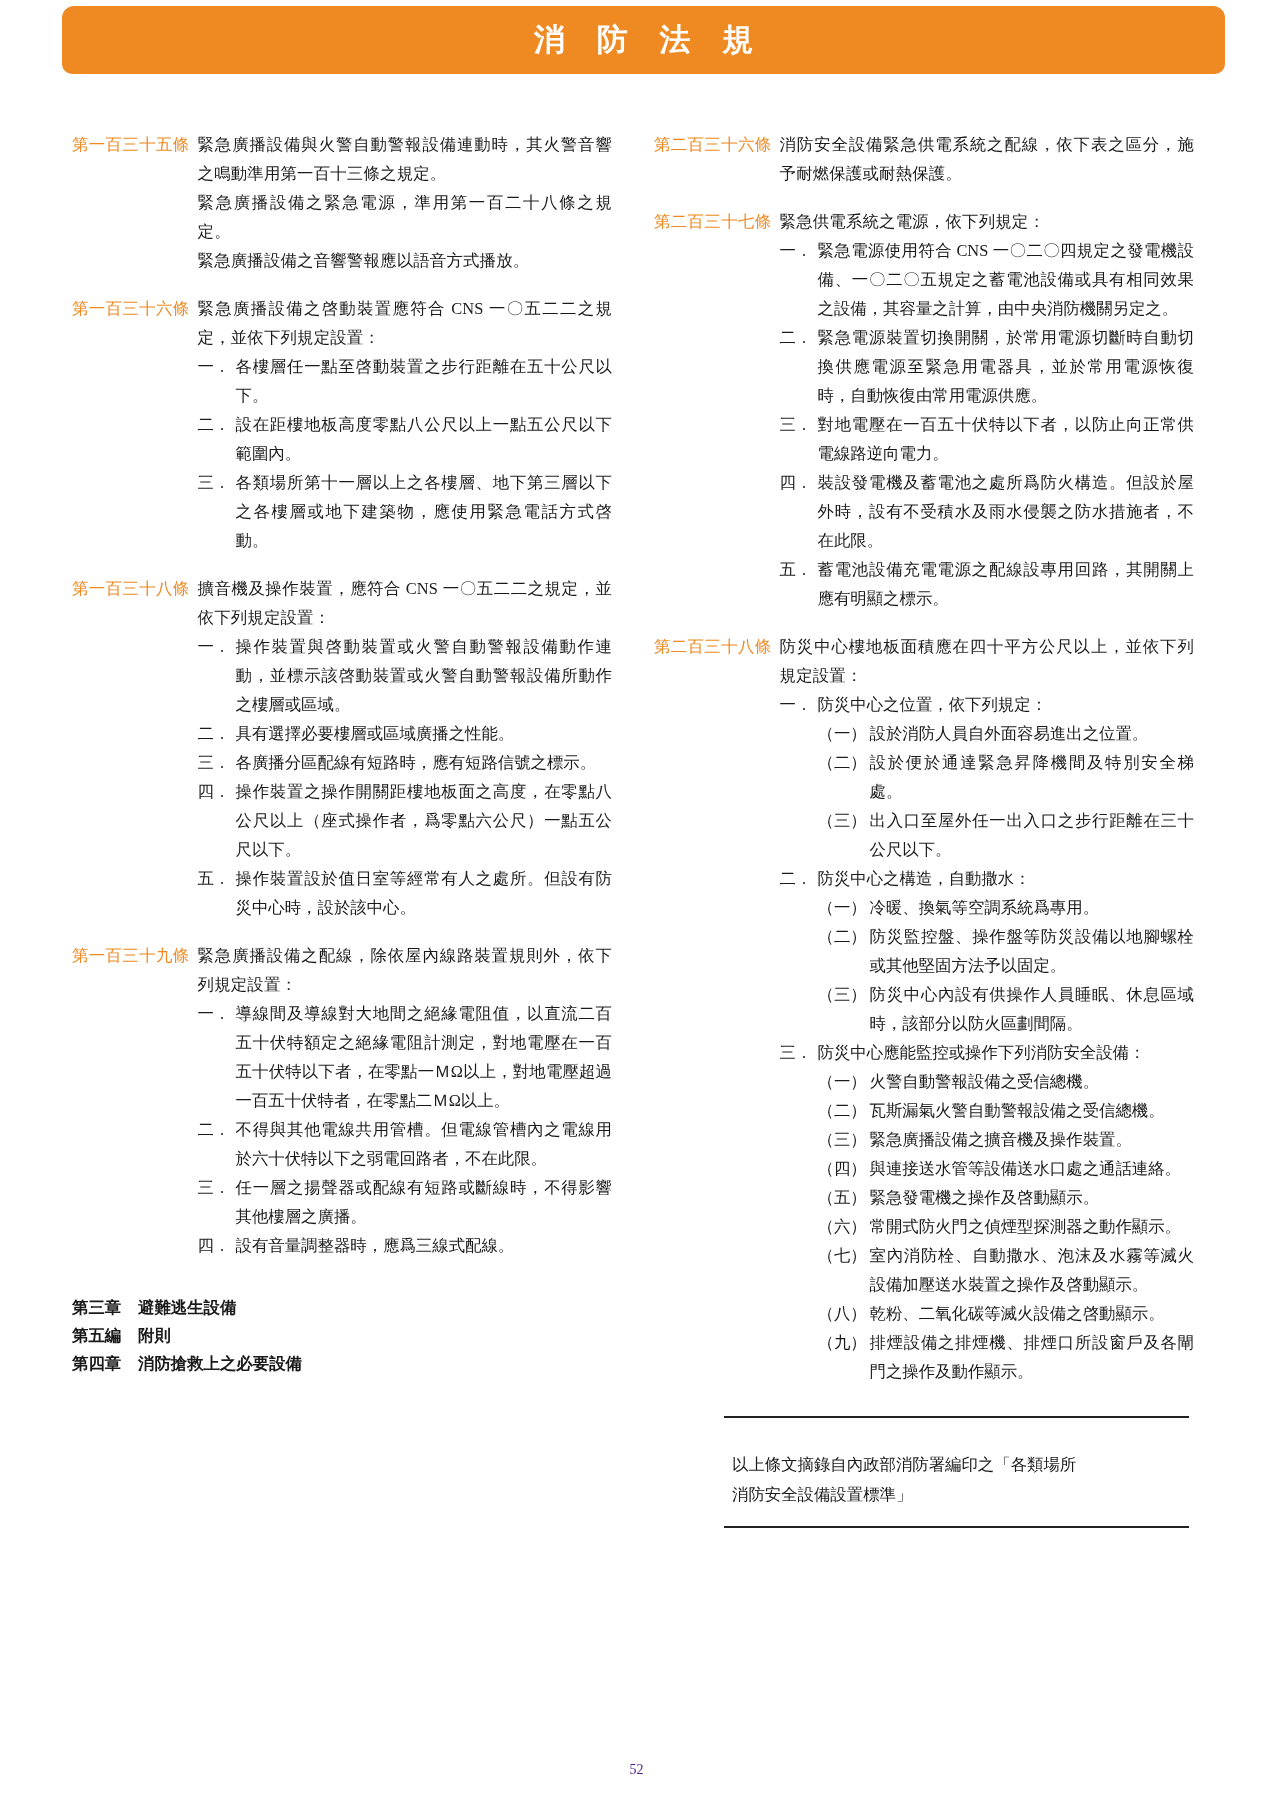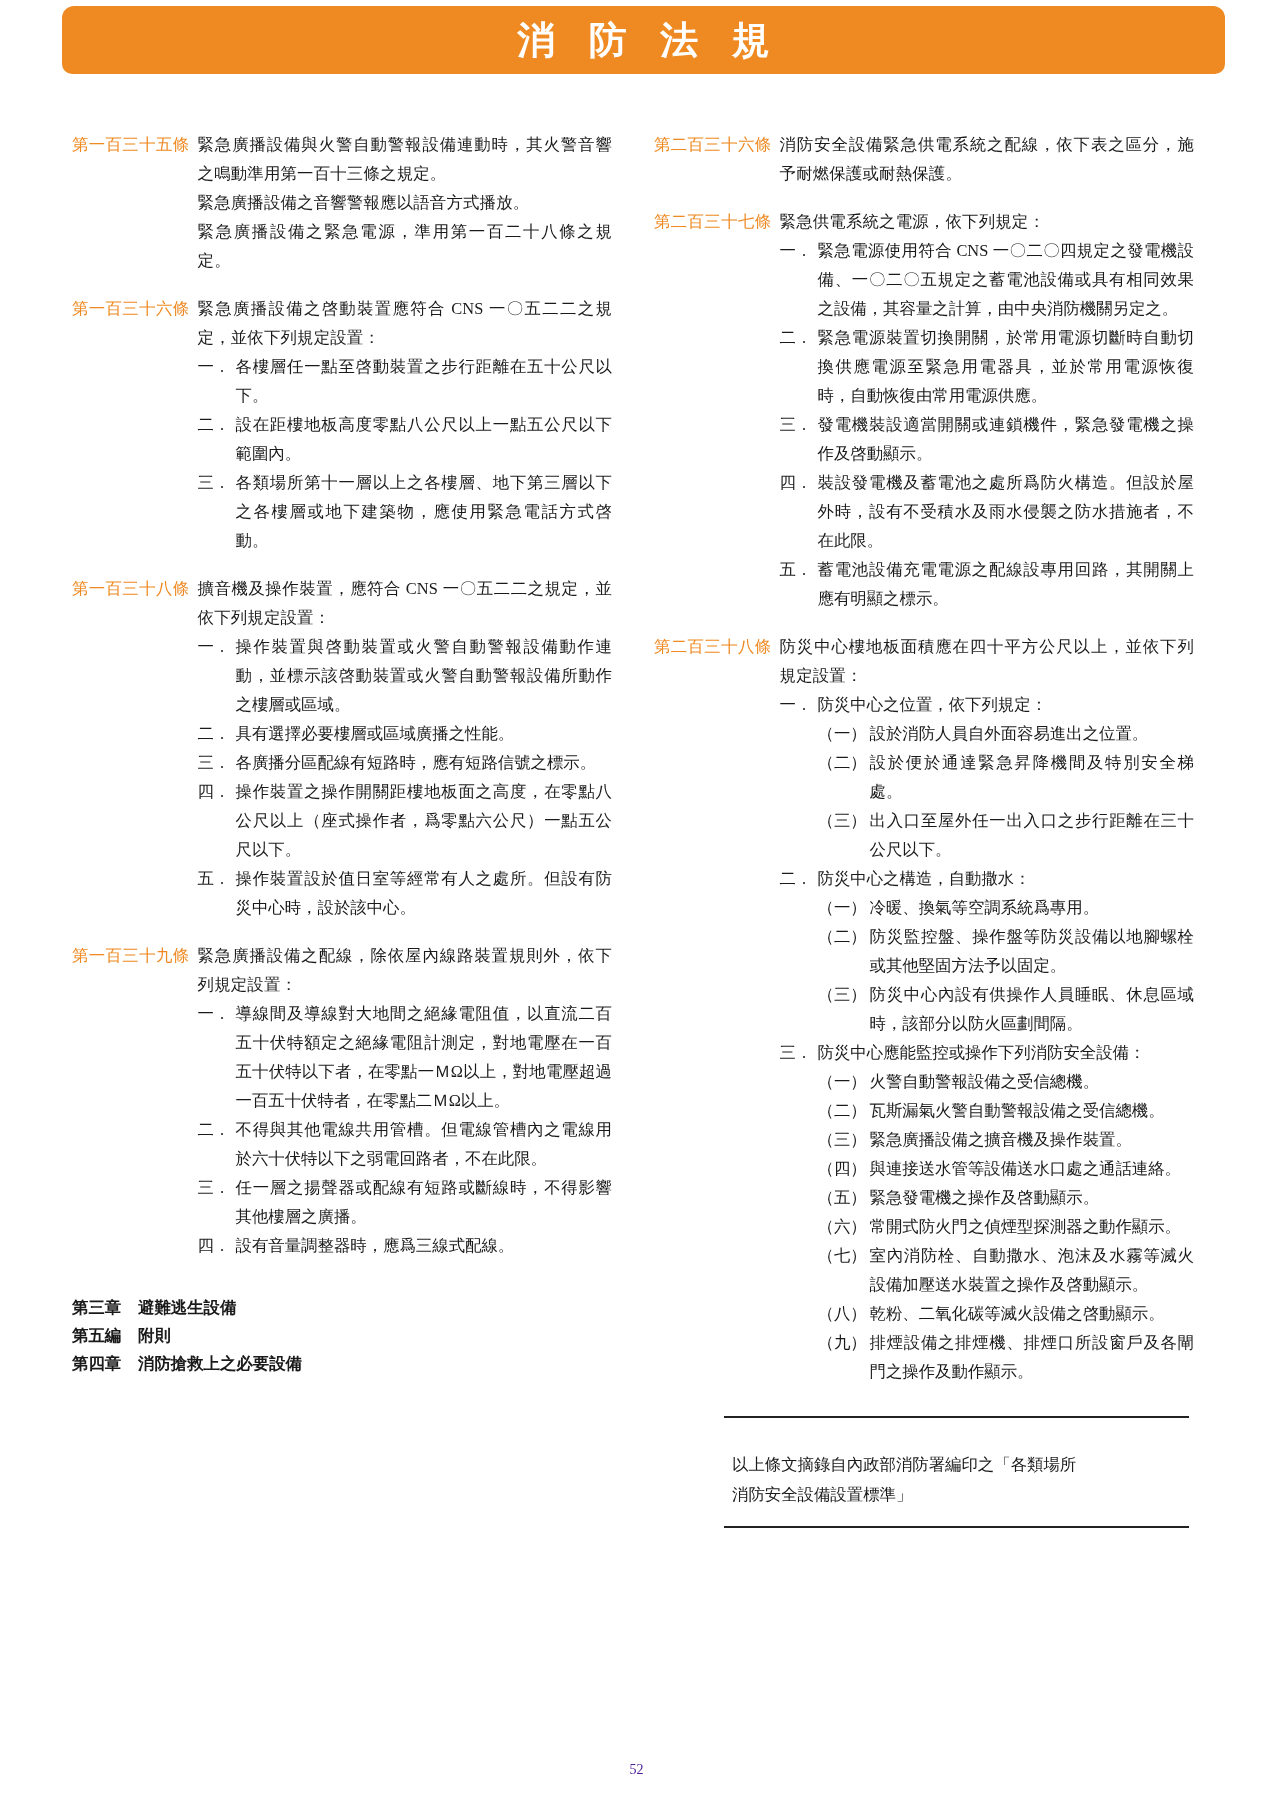--- a/index.html
+++ b/index.html
@@ -26,21 +26,21 @@
     margin: 6px 48px 0 62px;
     height: 68px;
     background: #ef8a22;
     border-radius: 12px 12px 10px 10px;
     display: flex;
     align-items: center;
     justify-content: center;
   }
   .header-title {
     color: #ffffff;
-    font-size: 38px;
+    font-size: 31px;
     font-weight: bold;
     letter-spacing: 12px;
     text-indent: 12px;
     font-family: "Liberation Serif", "DejaVu Serif", serif;
   }
   
   .columns {
     display: flex;
     gap: 42px;
     margin: 56px 60px 0 72px;
@@ -167,22 +167,22 @@
   </div>
 
   <div class="columns">
 
     <div class="col">
 
       <div class="article">
         <div class="art-num">第一百三十五條</div>
         <div class="art-body">
           <p class="art-lead">緊急廣播設備與火警自動警報設備連動時，其火警音響之鳴動準用第一百十三條之規定。</p>
+          <p class="art-lead">緊急廣播設備之緊急電源，準用第一百二十八條之規定。</p>
           <p class="art-lead">緊急廣播設備之音響警報應以語音方式播放。</p>
-          <p class="art-lead">緊急廣播設備之緊急電源，準用第一百二十八條之規定。</p>
         </div>
       </div>
 
       <div class="article">
         <div class="art-num">第一百三十六條</div>
         <div class="art-body">
           <p class="art-lead">緊急廣播設備之啓動裝置應符合 CNS 一〇五二二之規定，並依下列規定設置：</p>
           <ul class="items">
             <li class="item">
               <span class="item-num">一 .</span>
@@ -289,21 +289,21 @@
             <li class="item">
               <span class="item-num">一 .</span>
               <span class="item-txt">緊急電源使用符合 CNS 一〇二〇四規定之發電機設備、一〇二〇五規定之蓄電池設備或具有相同效果之設備，其容量之計算，由中央消防機關另定之。</span>
             </li>
             <li class="item">
               <span class="item-num">二 .</span>
               <span class="item-txt">緊急電源裝置切換開關，於常用電源切斷時自動切換供應電源至緊急用電器具，並於常用電源恢復時，自動恢復由常用電源供應。</span>
             </li>
             <li class="item">
               <span class="item-num">三 .</span>
-              <span class="item-txt">發電機裝設適當開關或連鎖機件，緊急發電機之操作及啓動顯示。</span>
+              <span class="item-txt">對地電壓在一百五十伏特以下者，以防止向正常供電線路逆向電力。</span>
             </li>
             <li class="item">
               <span class="item-num">四 .</span>
               <span class="item-txt">裝設發電機及蓄電池之處所爲防火構造。但設於屋外時，設有不受積水及雨水侵襲之防水措施者，不在此限。</span>
             </li>
             <li class="item">
               <span class="item-num">五 .</span>
               <span class="item-txt">蓄電池設備充電電源之配線設專用回路，其開關上應有明顯之標示。</span>
             </li>
           </ul>

